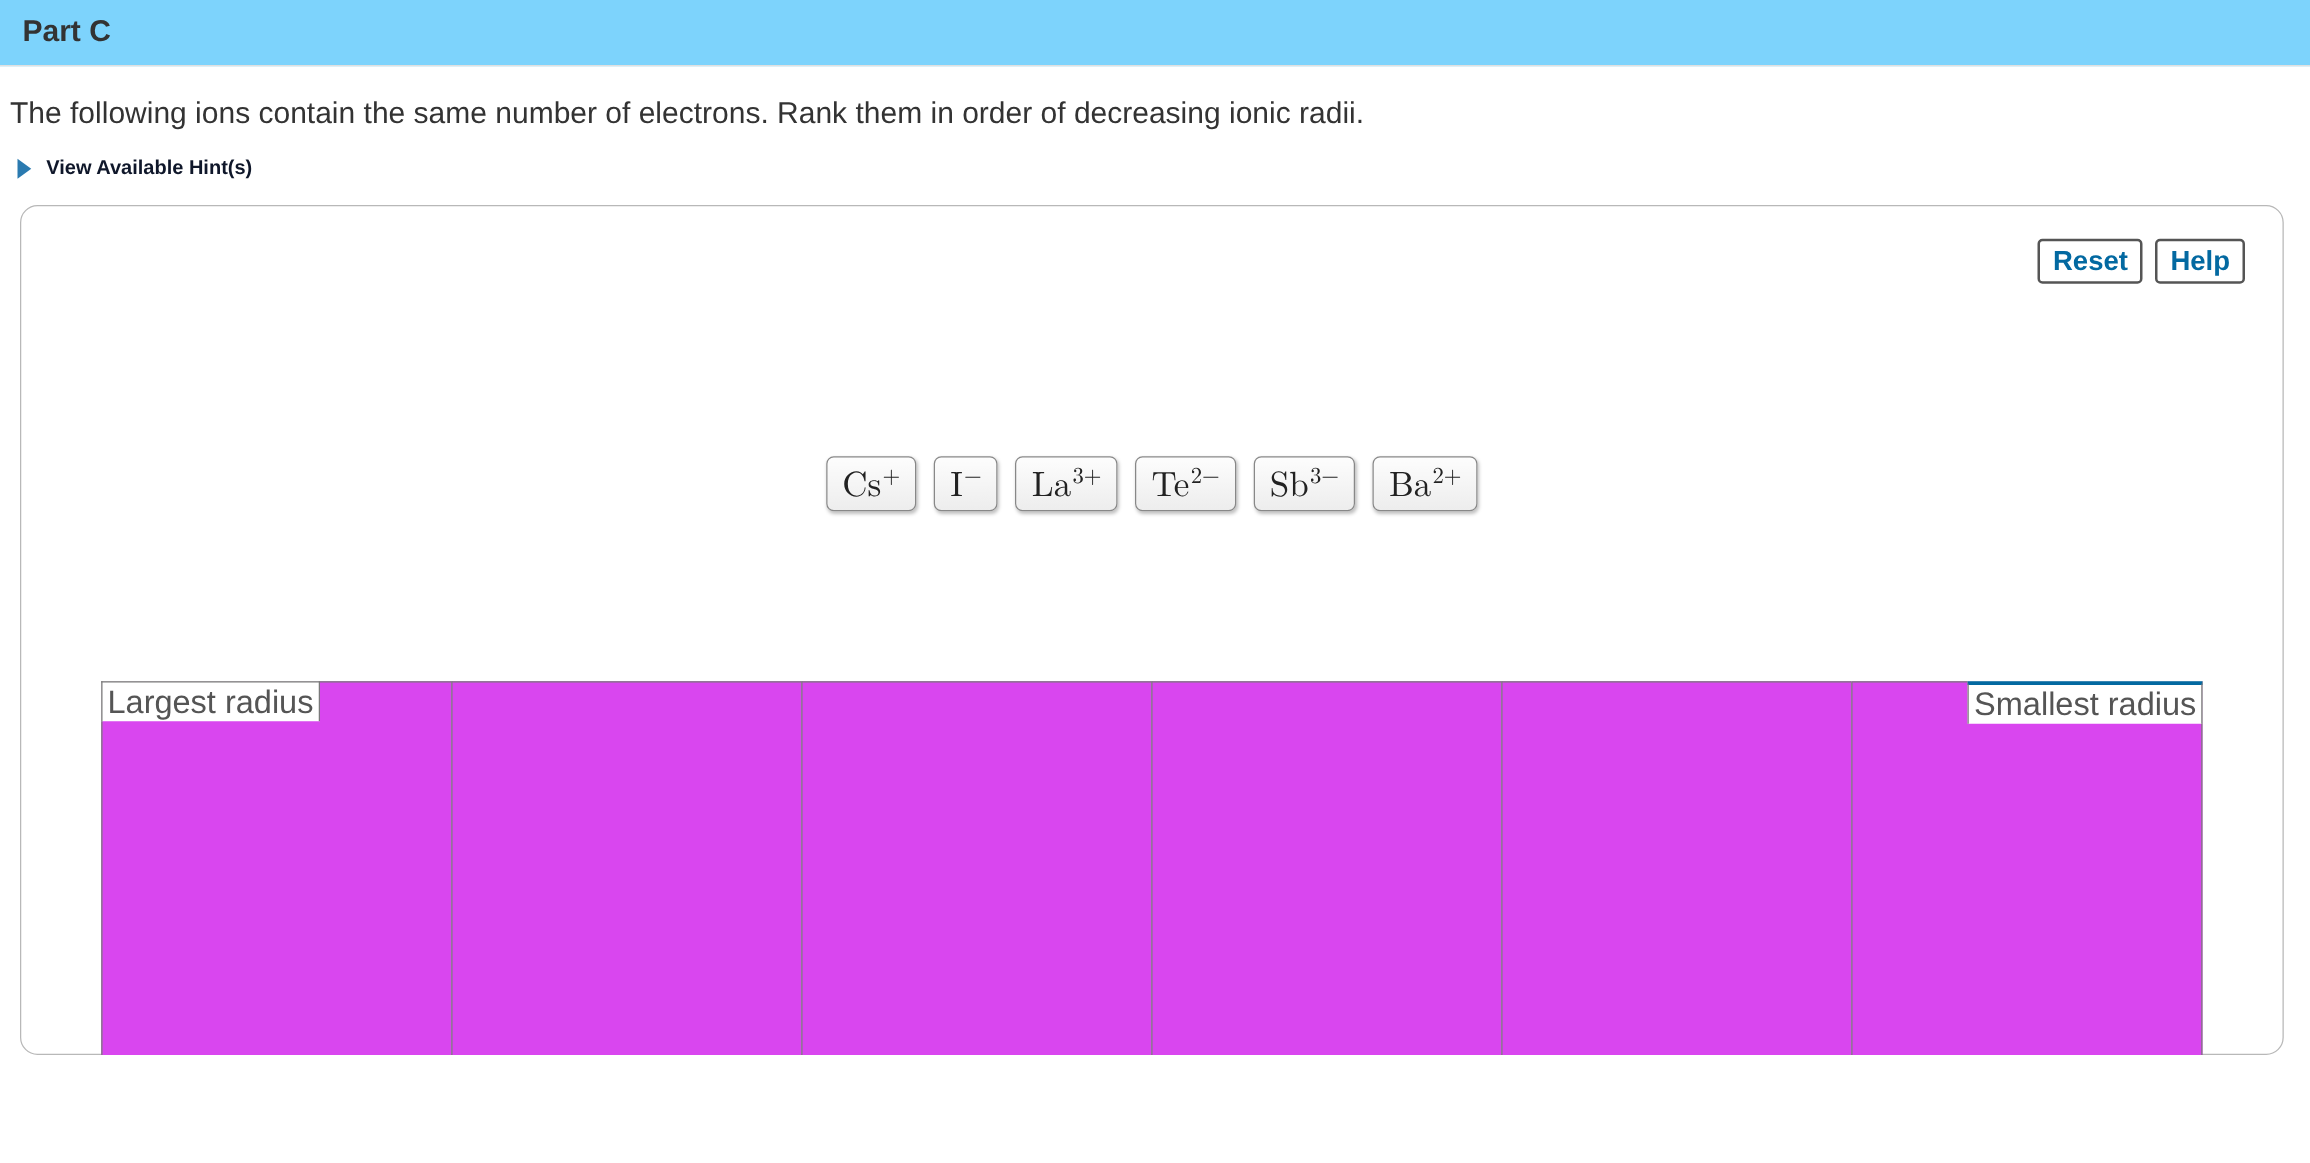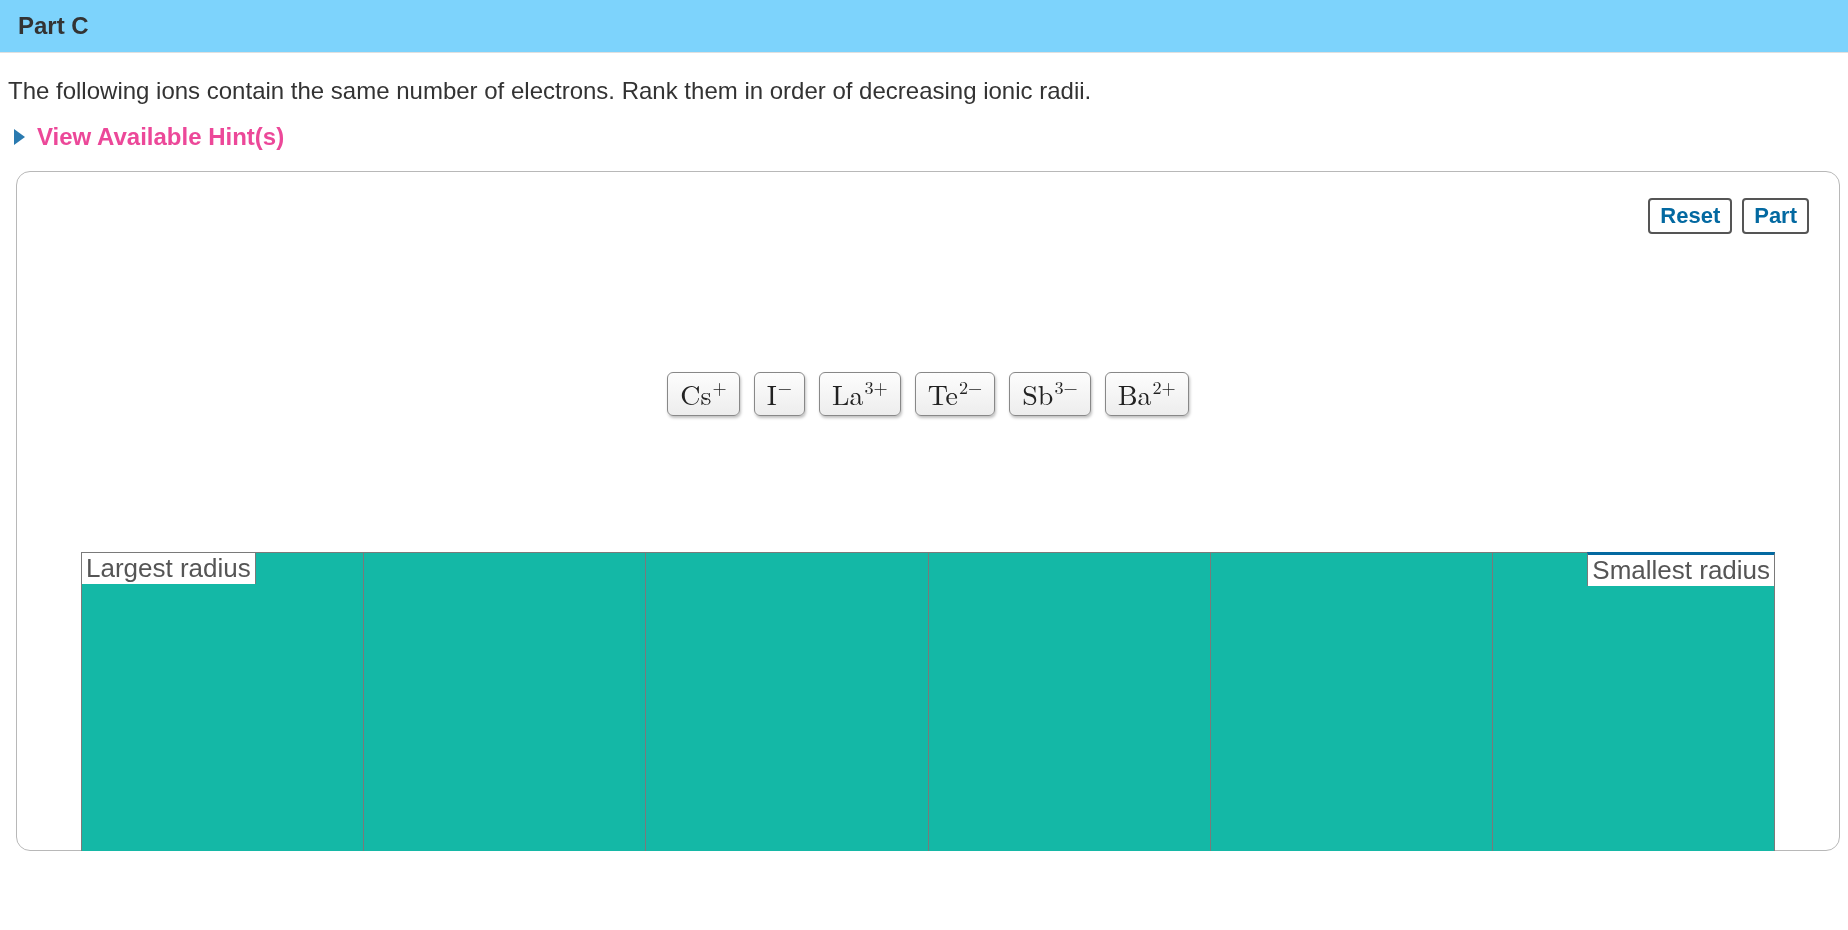--- a/index.html
+++ b/index.html
@@ -11,37 +11,37 @@
       width: 1848px;
     }
     .part-header {
       background: #7dd3fc;
       border-bottom: 1px solid #e0e0e0;
       padding: 12px 18px;
       font-weight: bold;
       font-size: 24px;
     }
     .content {
-      padding: 24px 0 0 8px;
+      padding: 24px 13px 0 8px;
     }
     .instruction {
       font-size: 24px;
       margin-bottom: 18px;
       color: #333;
     }
     .rank-instruction {
       font-size: 23px;
       font-weight: bold;
       margin-bottom: 22px;
       color: #333;
     }
     .hints-toggle {
-      color: #ec4899;
-      font-weight: bold;
-      font-size: 24px;
+      color: #0f172a;
+      font-weight: bold;
+      font-size: 16px;
       cursor: pointer;
       display: inline-flex;
       align-items: center;
       margin-bottom: 20px;
       padding-left: 6px;
     }
     .hints-toggle .tri {
       display: inline-block;
       width: 0; height: 0;
       border-top: 8px solid transparent;
@@ -112,21 +112,21 @@
       right: 64px;
       top: 380px;
       height: 300px;
       display: flex;
     }
     .drop-slot {
       flex: 1;
       border: 1px solid #7a7a7a;
       border-right: none;
       position: relative;
-      background: #14b8a6;
+      background: #d946ef;
     }
     .drop-slot:last-child {
       border-right: 1px solid #7a7a7a;
     }
     .slot-label {
       position: absolute;
       top: -1px;
       background: #fff;
       font-size: 26px;
       color: #555;
@@ -157,21 +157,21 @@
   <p class="instruction">The following ions contain the same number of electrons. Rank them in order of decreasing ionic radii.</p>
 
   <div class="hints-toggle">
     <span class="tri"></span>
     <span>View Available Hint(s)</span>
   </div>
 
   <div class="ranking-container">
     <div class="top-buttons">
       <button class="btn">Reset</button>
-      <button class="btn">Part</button>
+      <button class="btn">Help</button>
     </div>
 
     <div class="items-row">
       <div class="ion-tile">
         <span>Cs</span>
           <sup>+</sup>
       </div>
       <div class="ion-tile">
         <span>I</span>
           <sup>−</sup>

